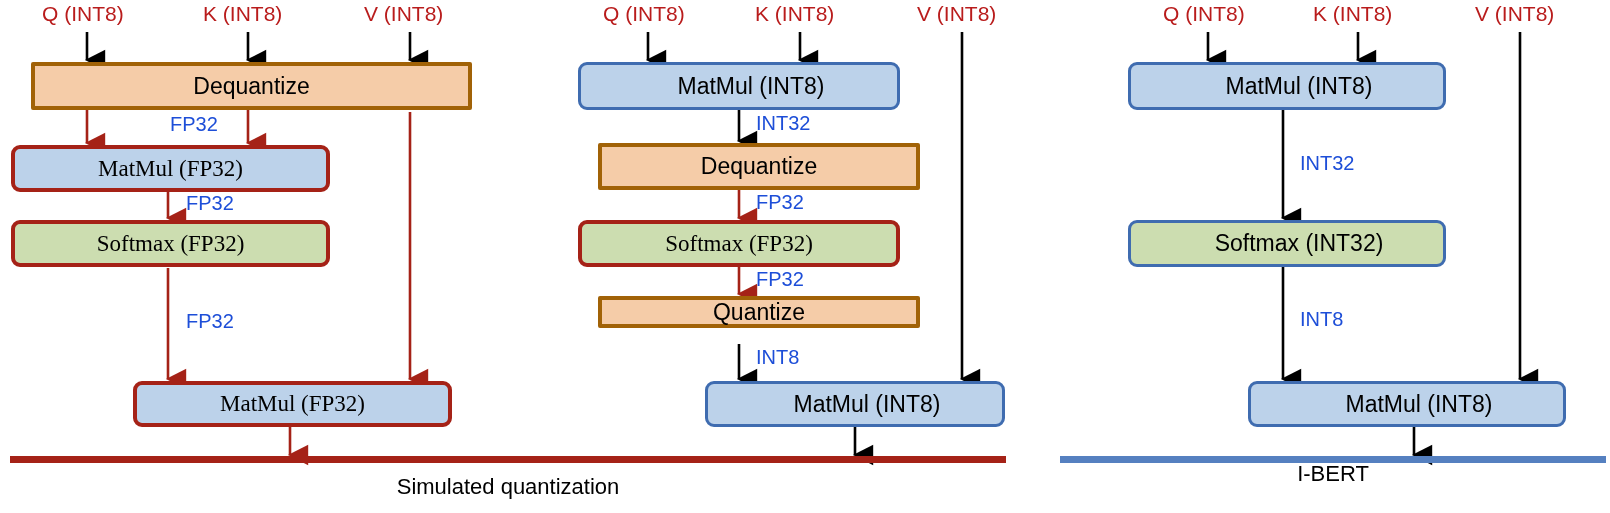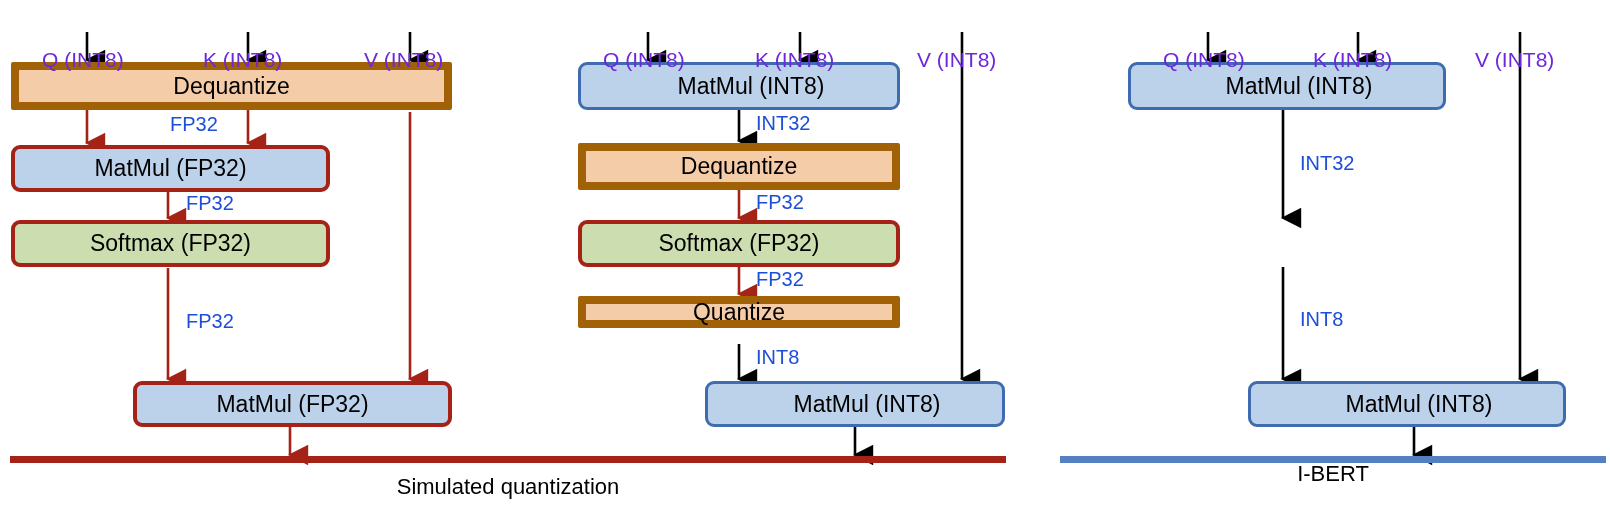--- a/index.html
+++ b/index.html
@@ -9,33 +9,32 @@
   .node{
     position:absolute;
     box-sizing:border-box;
     display:flex;align-items:center;justify-content:center;
     font-size:23px;color:#000;
     border-radius:9px;
     white-space:nowrap;
     z-index:3;
   }
   .node.sq{border-radius:2px;}
-  .b-black{border:8px solid #a16207;}
-  .b-red{border:4px solid #A52217;}
+  .b-black{border:4px solid #a16207;margin-left:20px;}
+  .b-red{border:4px solid #A52217;font-family:Liberation Serif, serif;}
   .b-blue{border:3px solid #3F6CB0;padding-left:24px;}
   .f-orange{background:#F5CCA8;}
   .f-blue{background:#BCD2EA;}
   .f-green{background:#CCDDB0;}
 
   .portlabel{
     position:absolute;
-    font-size:21px;color:#6d28d9;
+    font-size:21px;color:#b91c1c;
     white-space:nowrap;
     z-index:4;
-    margin-top:46px;
   }
   .edgelabel{
     position:absolute;
     font-size:20px;
     white-space:nowrap;
     z-index:5;
   }
   .lbl-red{color:#1d4ed8;}
   .lbl-black{color:#1d4ed8;}
 
@@ -143,20 +142,21 @@
   <div class="edgelabel lbl-red" style="left:756px;top:191px;">FP32</div>
   <div class="edgelabel lbl-red" style="left:756px;top:268px;">FP32</div>
   <div class="edgelabel lbl-black" style="left:756px;top:346px;">INT8</div>
 
   <div class="portlabel" style="left:1163px;top:2px;">Q (INT8)</div>
   <div class="portlabel" style="left:1313px;top:2px;">K (INT8)</div>
   <div class="portlabel" style="left:1475px;top:2px;">V (INT8)</div>
 
   <div class="node b-blue f-blue" style="left:1128px;top:62px;width:318px;height:48px;">MatMul (INT8)</div>
 
+  <div class="node b-blue f-green" style="left:1128px;top:220px;width:318px;height:47px;">Softmax (INT32)</div>
 
   <div class="node b-blue f-blue" style="left:1248px;top:381px;width:318px;height:46px;">MatMul (INT8)</div>
 
   <div class="edgelabel lbl-black" style="left:1300px;top:152px;">INT32</div>
   <div class="edgelabel lbl-black" style="left:1300px;top:308px;">INT8</div>
 
   <div class="rule blue" style="left:1060px;top:456px;width:546px;height:7px;"></div>
   <div class="panel-caption" style="left:1060px;top:461px;width:546px;">I-BERT</div>
 
 </div>

